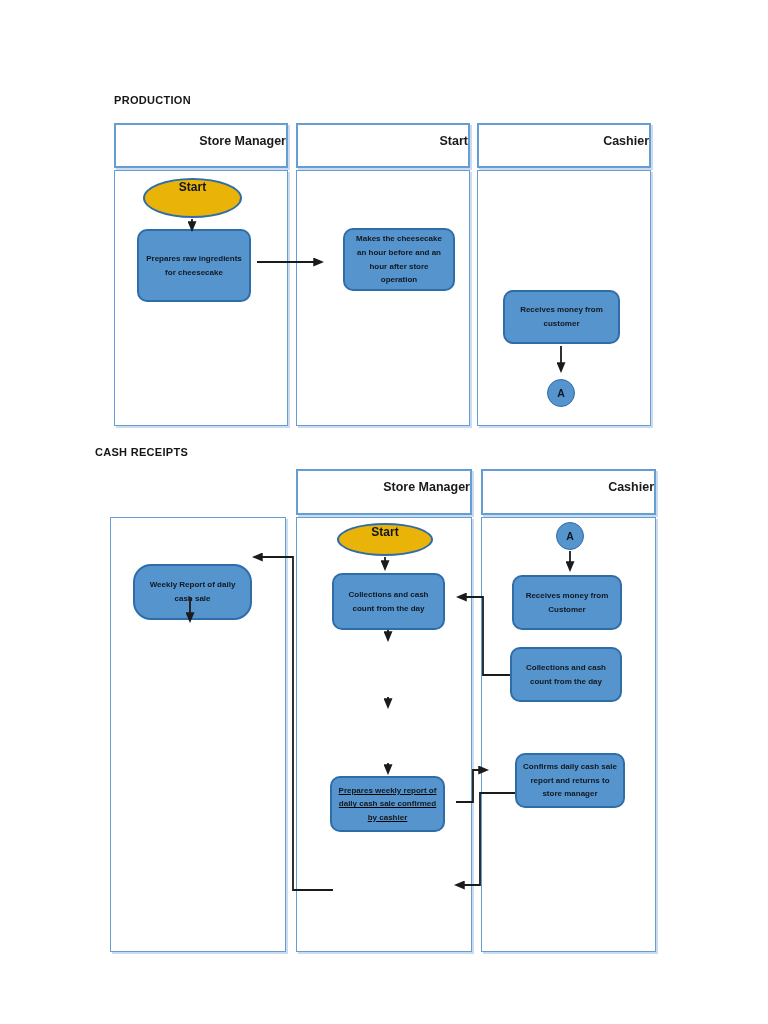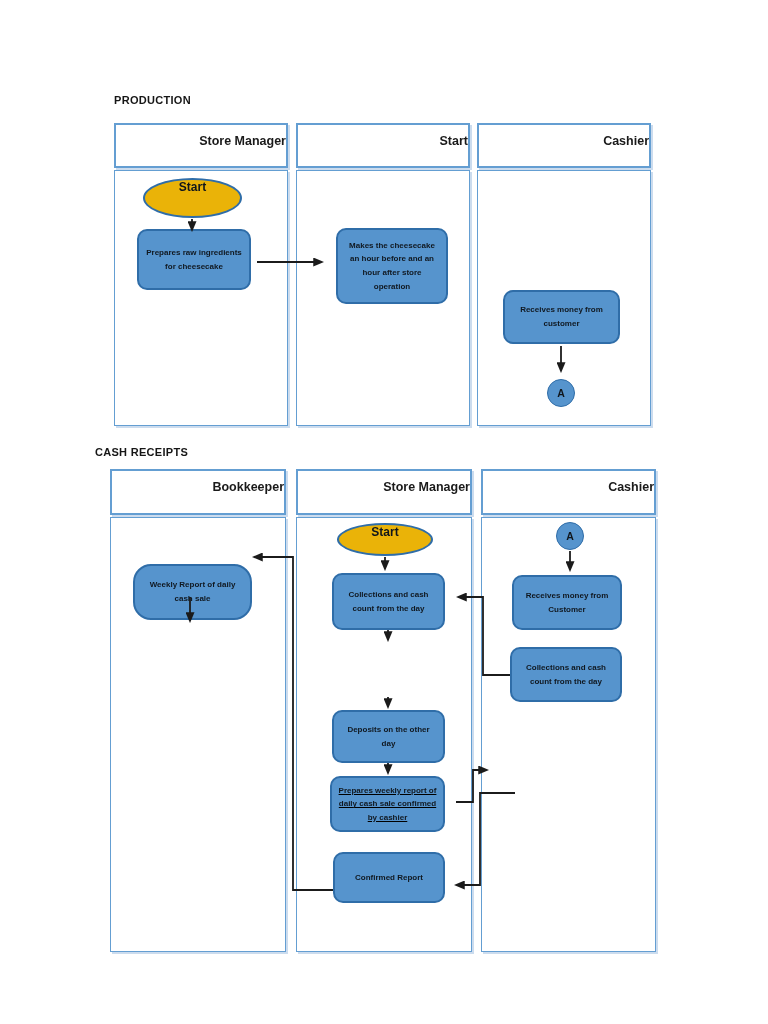--- a/index.html
+++ b/index.html
@@ -63,38 +63,35 @@
     <span>Cashier</span>
   </div>
 
   <div class="lane-body" style="left:114px;top:170px;width:174px;height:256px;"></div>
   <div class="lane-body" style="left:296px;top:170px;width:174px;height:256px;"></div>
   <div class="lane-body" style="left:477px;top:170px;width:174px;height:256px;"></div>
 
   <div class="ellipse" style="left:143px;top:178px;width:99px;height:40px;">
     <span>Start</span>
   </div>
-  <div class="node" style="left:137px;top:229px;width:114px;height:61px;">
+  <div class="node" style="left:137px;top:229px;width:114px;height:73px;">
     <span>Prepares raw ingredients for cheesecake</span>
   </div>
-  <div class="node" style="left:336px;top:228px;width:112px;height:76px;">
+  <div class="node" style="left:343px;top:228px;width:112px;height:63px;">
     <span>Makes the cheesecake an hour before and an hour after store operation</span>
   </div>
   <div class="node" style="left:503px;top:290px;width:117px;height:54px;">
     <span>Receives money from customer</span>
   </div>
   <div class="circle" style="left:547px;top:379px;width:28px;height:28px;">
     <span>A</span>
   </div>
 
   <div class="section-title" style="left:95px;top:446px;">CASH RECEIPTS</div>
 
-  <div class="lane-header" style="left:110px;top:469px;width:176px;height:46px;">
-    <span>Bookkeeper</span>
-  </div>
   <div class="lane-header" style="left:296px;top:469px;width:176px;height:46px;">
     <span>Store Manager</span>
   </div>
   <div class="lane-header" style="left:481px;top:469px;width:175px;height:46px;">
     <span>Cashier</span>
   </div>
 
   <div class="lane-body" style="left:110px;top:517px;width:176px;height:435px;"></div>
   <div class="lane-body" style="left:296px;top:517px;width:176px;height:435px;"></div>
   <div class="lane-body" style="left:481px;top:517px;width:175px;height:435px;"></div>
@@ -102,38 +99,35 @@
   <div class="node" style="left:133px;top:564px;width:119px;height:56px;border-radius:18px;">
     <span>Weekly Report of daily cash sale</span>
   </div>
 
   <div class="ellipse" style="left:337px;top:523px;width:96px;height:33px;">
     <span>Start</span>
   </div>
   <div class="node" style="left:332px;top:573px;width:113px;height:57px;">
     <span>Collections and cash count from the day</span>
   </div>
-  <div class="node" style="left:332px;top:710px;width:113px;height:53px;">
-    <span>Deposits on the other day</span>
-  </div>
   <div class="node" style="left:330px;top:776px;width:115px;height:56px;text-decoration:underline;">
     <span>Prepares weekly report of daily cash sale confirmed by cashier</span>
-  </div>
-  <div class="node" style="left:333px;top:852px;width:112px;height:51px;">
-    <span>Confirmed Report</span>
   </div>
 
   <div class="circle" style="left:556px;top:522px;width:28px;height:28px;">
     <span>A</span>
   </div>
   <div class="node" style="left:512px;top:575px;width:110px;height:55px;">
     <span>Receives money from Customer</span>
   </div>
   <div class="node" style="left:510px;top:647px;width:112px;height:55px;">
     <span>Collections and cash count from the day</span>
+  </div>
+  <div class="node" style="left:515px;top:753px;width:110px;height:55px;">
+    <span>Confirms daily cash sale report and returns to store manager</span>
   </div>
 
   <svg id="connector-overlay" width="768" height="1024" viewBox="0 0 768 1024">
     <defs>
       <marker id="ah" markerWidth="6" markerHeight="5" refX="0.4" refY="2.5" orient="auto" markerUnits="strokeWidth">
         <polygon points="0,0 6,2.5 0,5" fill="#1b1b1b"></polygon>
       </marker>
     </defs>
     <g stroke="#1b1b1b" stroke-width="1.8" fill="none">
 

